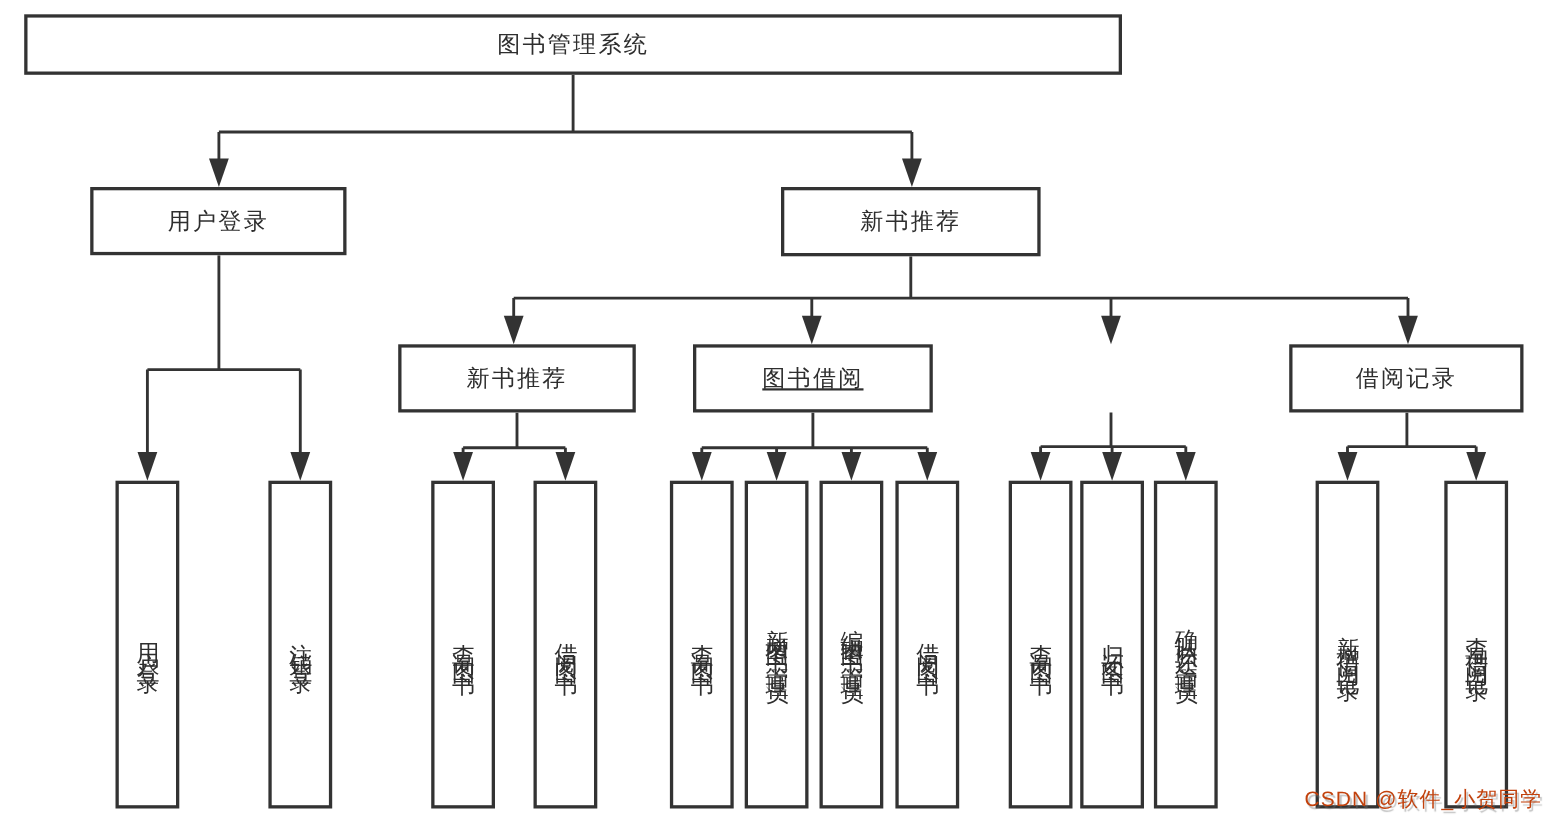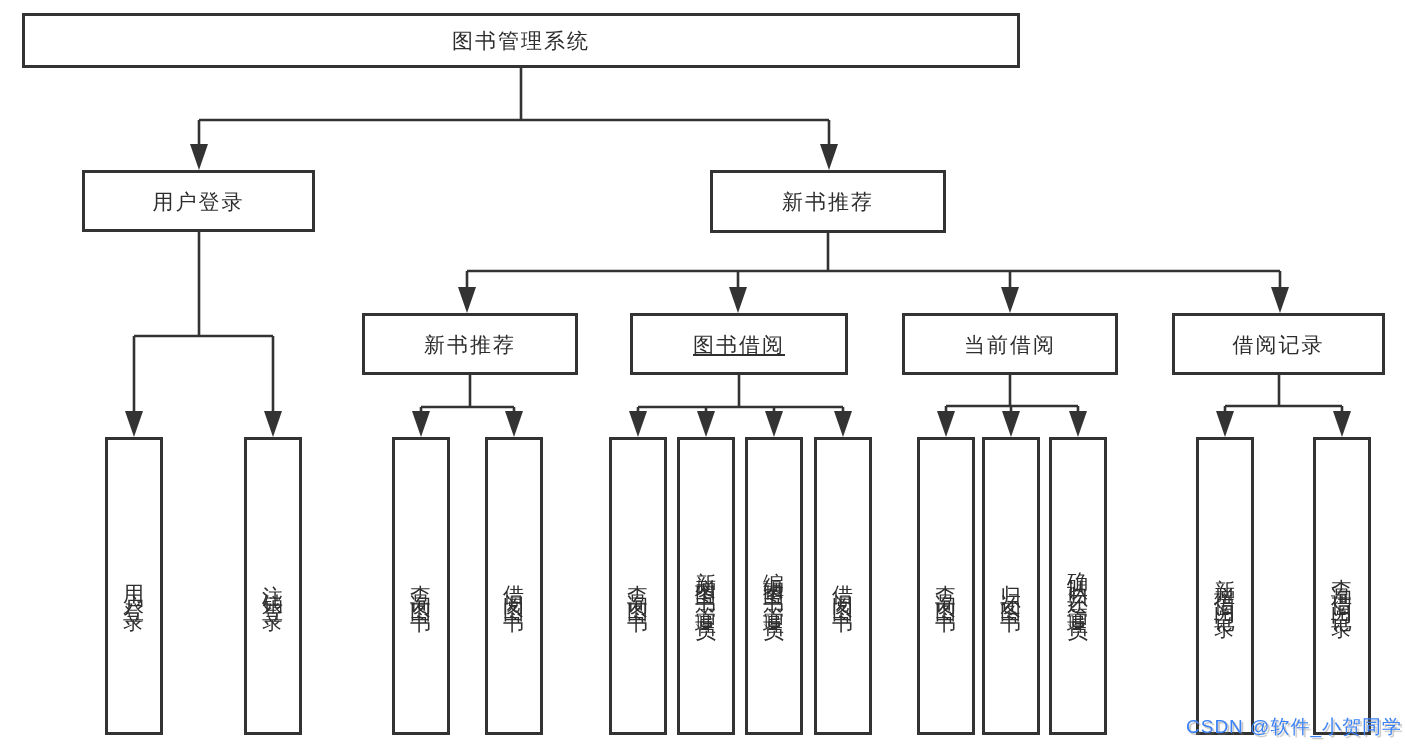--- a/index.html
+++ b/index.html
@@ -54,21 +54,21 @@
     letter-spacing: 9px;
     line-height: 1;
   }
   .watermark {
     position: absolute;
     left: 1186px;
     top: 714px;
     z-index: 3;
     font-size: 19px;
     letter-spacing: 1px;
-    color: #3b82f6;
+    color: #c2410c;
     text-shadow: 2px 2px 1px rgba(110,110,110,0.45);
     white-space: nowrap;
   }
 </style>
 </head>
 <body>
 
 <div class="stage">
 
   <svg class="wires" viewBox="0 0 1405 747" aria-hidden="true">
@@ -110,21 +110,20 @@
     </g>
   </svg>
 
   <div class="node hbox" style="left:22px; top:13px; width:998px; height:55px;">图书管理系统</div>
 
   <div class="node hbox" style="left:82px; top:170px; width:233px; height:62px;">用户登录</div>
   <div class="node hbox" style="left:710px; top:170px; width:236px; height:63px;">新书推荐</div>
 
   <div class="node hbox" style="left:362px; top:313px; width:216px; height:62px;">新书推荐</div>
   <div class="node hbox" style="left:630px; top:313px; width:218px; height:62px;text-decoration:underline;">图书借阅</div>
-  <div class="node hbox" style="left:902px; top:313px; width:216px; height:62px;">当前借阅</div>
   <div class="node hbox" style="left:1172px; top:313px; width:213px; height:62px;">借阅记录</div>
 
   <div class="node vbox" style="left:105px;">用户登录</div>
   <div class="node vbox" style="left:244px;">注销登录</div>
 
   <div class="node vbox" style="left:392px;">查询图书</div>
   <div class="node vbox" style="left:485px;">借阅图书</div>
 
   <div class="node vbox" style="left:609px;">查询图书</div>
   <div class="node vbox" style="left:677px; letter-spacing:7px;">新增图书（管理员）</div>

